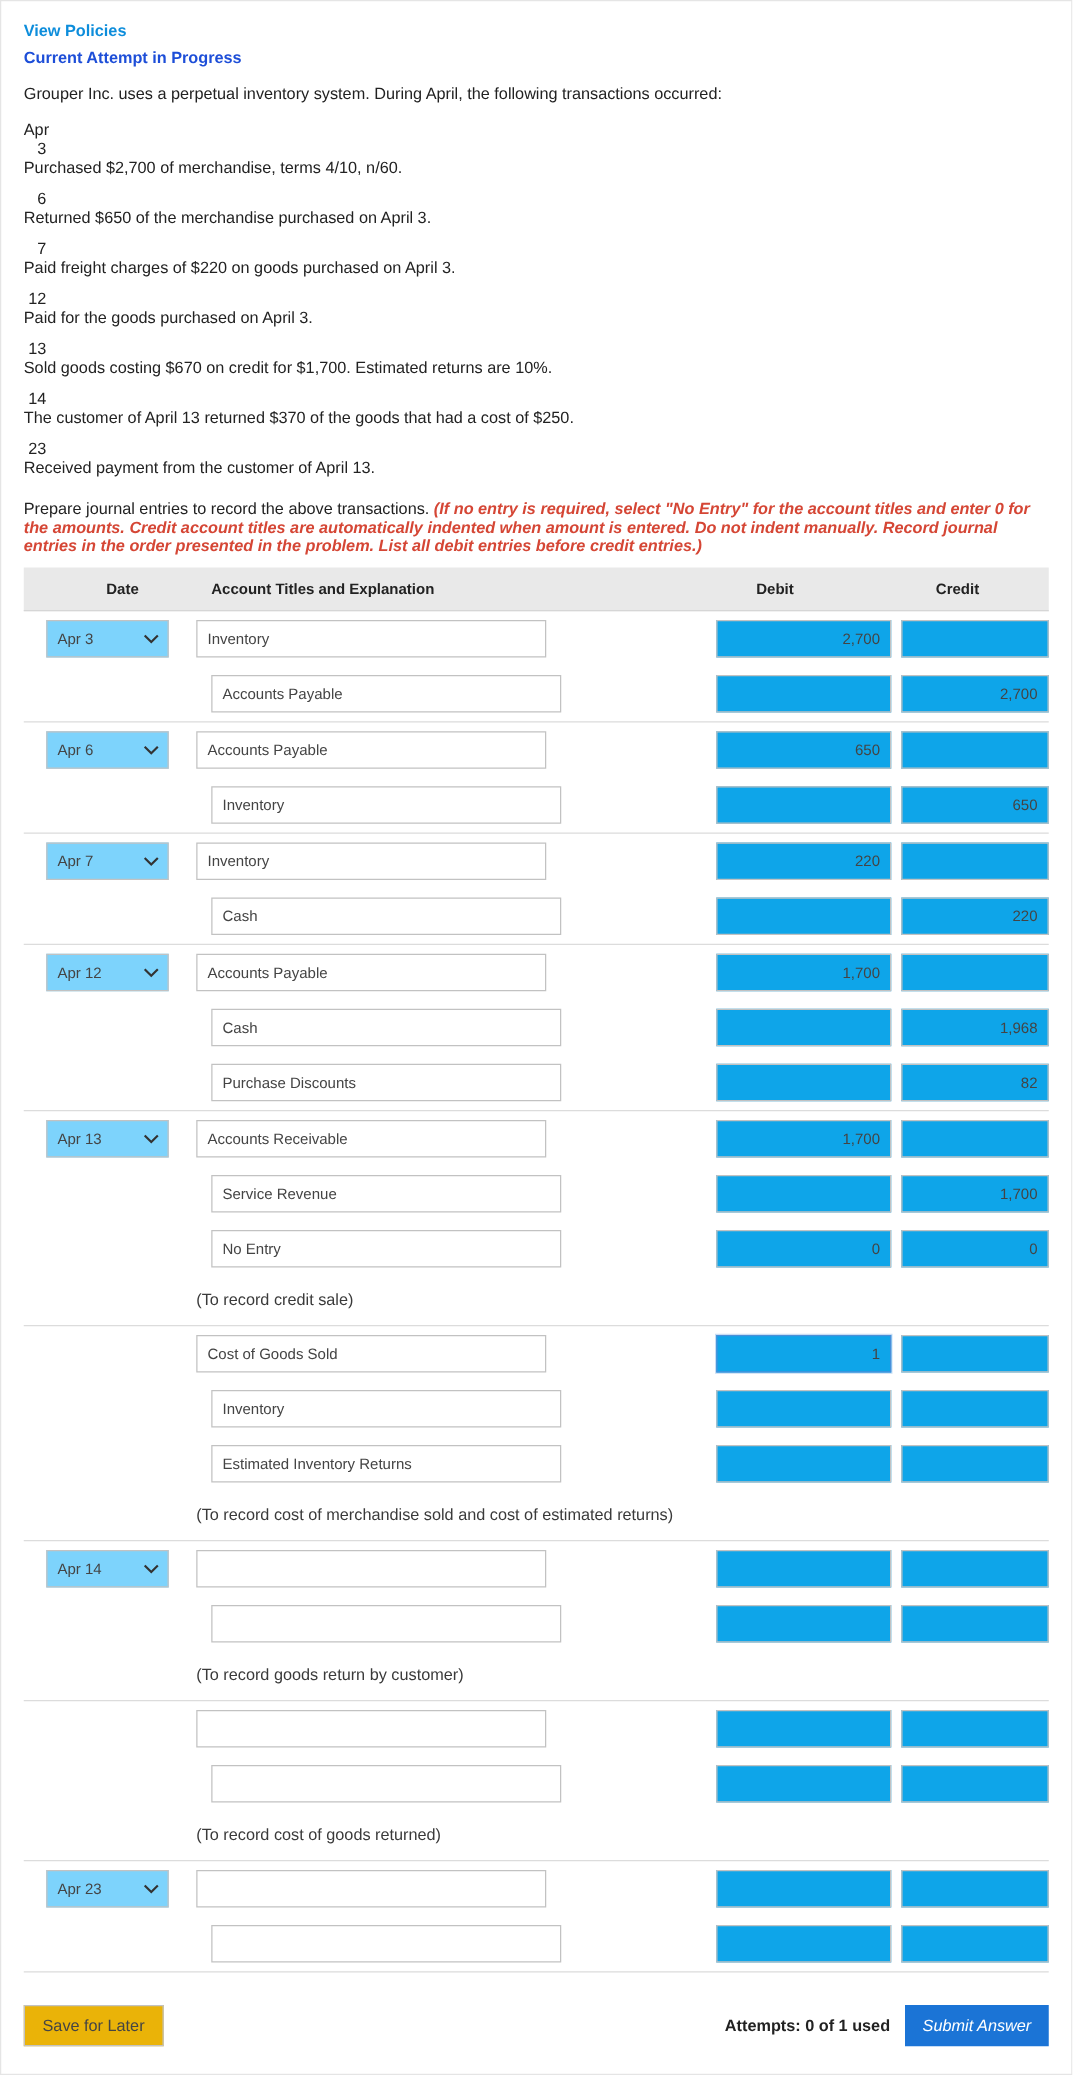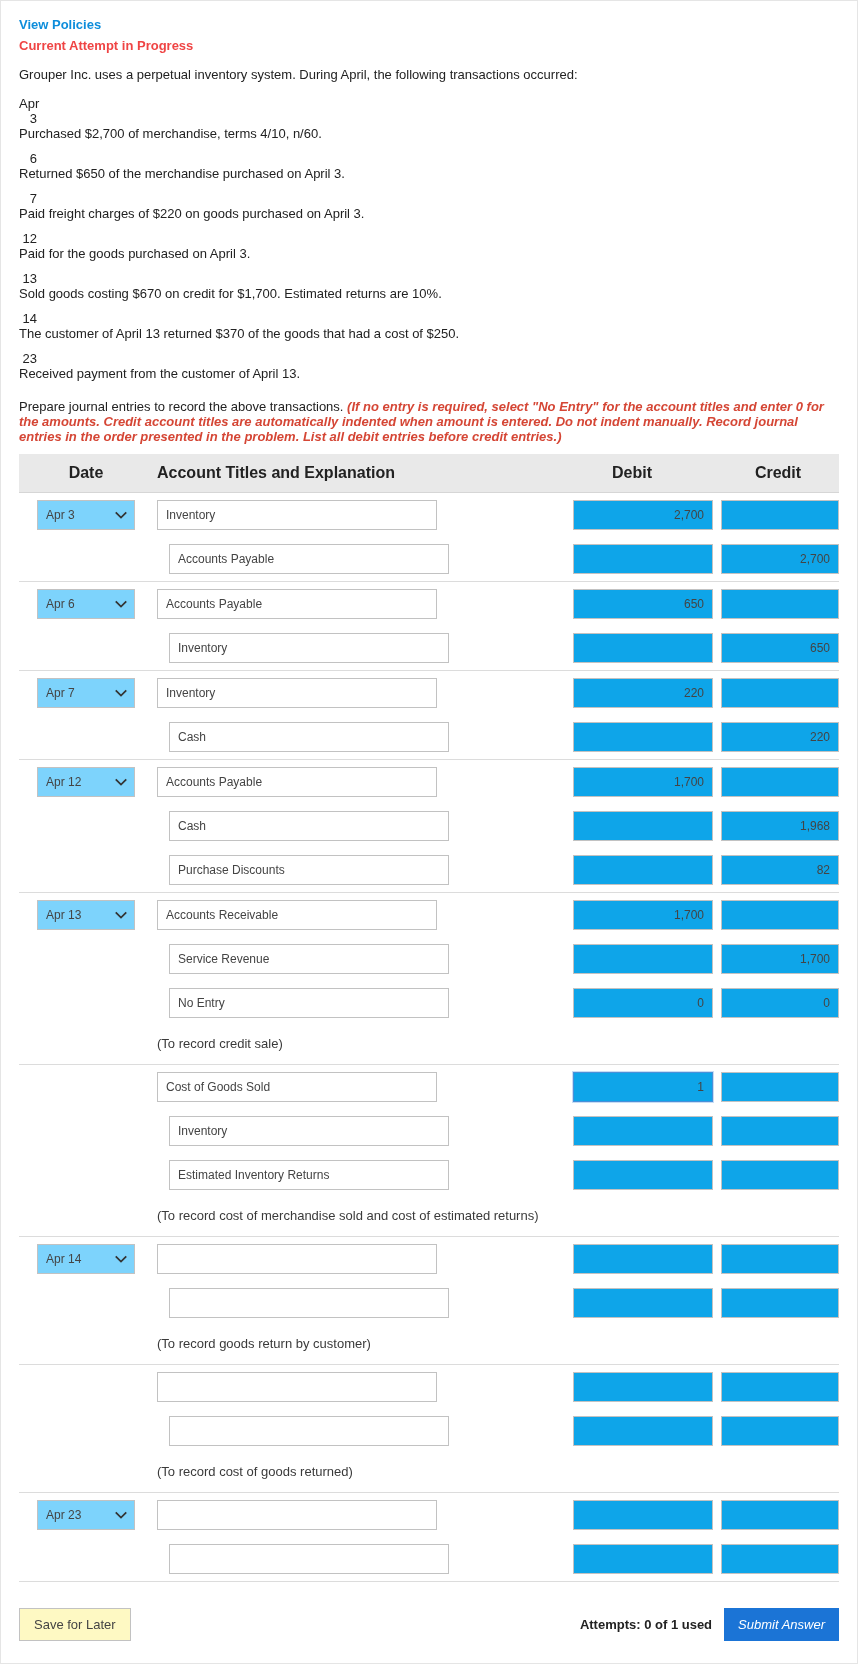--- a/index.html
+++ b/index.html
@@ -19,21 +19,21 @@
     color: #0d8ddb;
     font-size: 13px;
     font-weight: 600;
     cursor: pointer;
     display: inline-block;
     margin-bottom: 6px;
   }
   .attempt-title {
     font-weight: 700;
     font-size: 13px;
-    color: #ef4444;
+    color: #1d4ed8;
     margin-bottom: 14px;
   }
   .intro {
     font-size: 13px;
     margin-bottom: 14px;
   }
   .tx-table {
     margin: 0 0 18px 0;
   }
   .tx-row {
@@ -63,22 +63,22 @@
   }
   .instructions .red {
     color: #d54635;
     font-style: italic;
     font-weight: 600;
   }
   .journal-header {
     display: flex;
     background: #e9e9e9;
     font-weight: 700;
-    font-size: 16px;
-    padding: 10px 0;
+    font-size: 12px;
+    padding: 10px 12px;
     border-bottom: 1px solid #d6d6d6;
   }
   .col-date { width: 134px; text-align: center; }
   .col-acct { flex: 1; padding-left: 4px; }
   .col-debit { width: 170px; text-align: center; }
   .col-credit { width: 122px; text-align: center; }
   .journal-body { }
   .j-section {
     border-bottom: 1px solid #dcdcdc;
   }
@@ -162,21 +162,21 @@
   .footer-row {
     display: flex;
     align-items: center;
     margin-top: 26px;
   }
   .save-btn {
     border: 1px solid #c2c2c2;
     padding: 8px 14px;
     font-size: 13px;
     color: #444;
-    background: #fef9c3;
+    background: #eab308;
     cursor: pointer;
   }
   .attempts {
     margin-left: auto;
     font-size: 13px;
     font-weight: 700;
     color: #222;
     margin-right: 12px;
   }
   .submit-btn {

